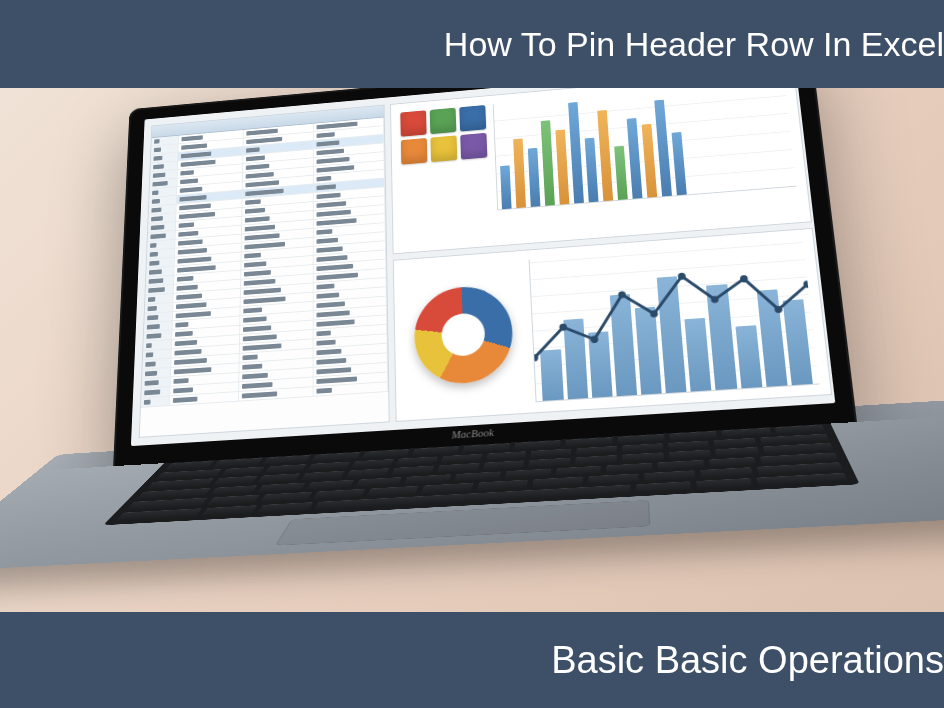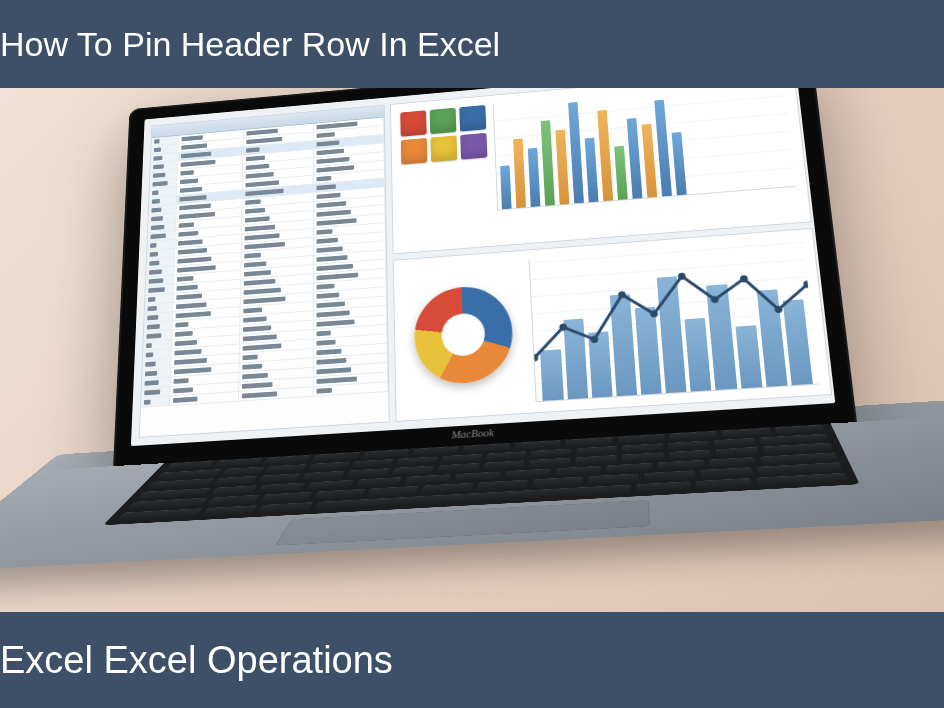--- a/index.html
+++ b/index.html
@@ -10,21 +10,21 @@
     font-family: 'Segoe UI', Arial, sans-serif;
     background: #e8d5c8;
     position: relative;
   }
   .banner {
     background: #3e5068;
     color: #fff;
     text-align: center;
     display: flex;
     align-items: center;
-    justify-content: flex-start;
+    justify-content: flex-end;
     width: 100%;
     position: absolute;
     left: 0;
   }
   .banner-top {
     top: 0;
     height: 88px;
     font-size: 34px;
     font-weight: 400;
   }
@@ -863,14 +863,14 @@
             <div class="key wide"></div>
           </div>
         </div>
       <div class="trackpad"></div>
     </div>
 
   </div>
 </div>
 
 <div class="banner banner-bottom">
-  <span>Excel Excel Operations</span>
+  <span>Basic Basic Operations</span>
 </div>
 
 </body></html>

